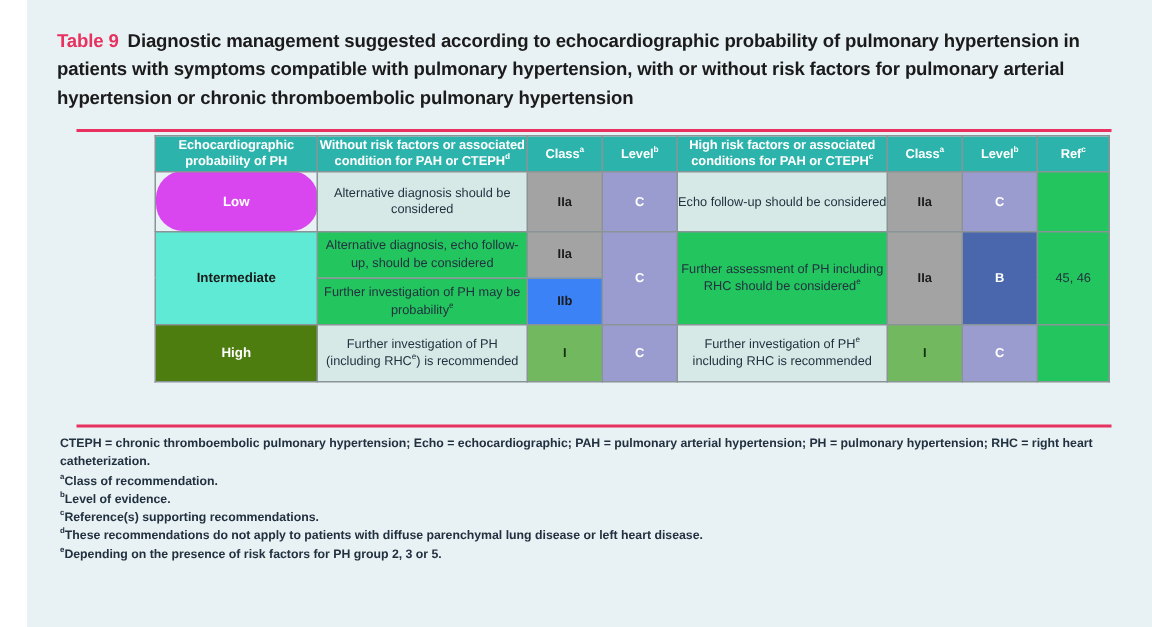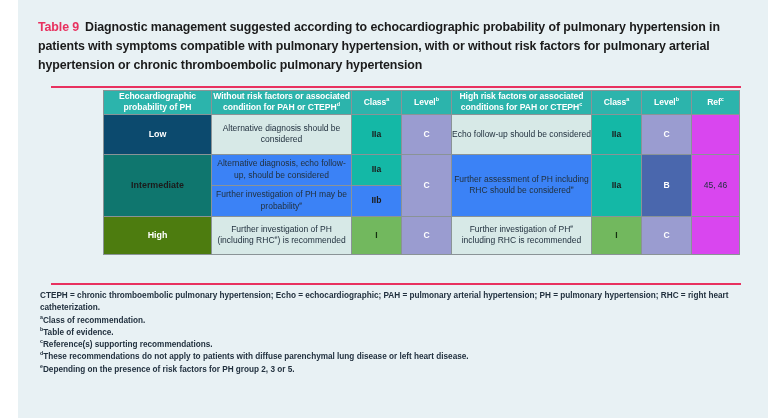--- a/index.html
+++ b/index.html
@@ -90,54 +90,54 @@
     vertical-align: super;
     line-height: 0;
   }
 
   .rowlabel {
     font-size: 8.9px;
     font-weight: bold;
     text-align: left;
     padding-left: 10px;
   }
-  .lbl-low  { background: #0c4a6e; color: #ffffff; }
-  .lbl-int  { background: #0f766e; color: #1b1b1b; }
+  .lbl-low  { background: #d946ef; color: #ffffff; border-radius: 18px; }
+  .lbl-int  { background: #5eead4; color: #1b1b1b; }
   .lbl-high { background: #4d7c0f; color: #ffffff; }
 
   .desc {
     font-size: 8.5px;
     color: #22313f;
     line-height: 1.32;
     padding: 5px 6px;
   }
   .desc-tint  { background: #d7e9e7; }
-  .desc-white { background: #3b82f6; }
+  .desc-white { background: #22c55e; }
 
   .cls {
     font-size: 8.6px;
     font-weight: bold;
     color: #1b1b1b;
     line-height: 1.3;
   }
-  .cls-iia { background: #14b8a6; }
+  .cls-iia { background: #a3a3a3; }
   .cls-iib { background: #3b82f6; }
   .cls-i   { background: #72b85e; color: #15300f; }
 
   .lvl {
     font-size: 8.6px;
     font-weight: bold;
     color: #ffffff;
     line-height: 1.3;
   }
   .lvl-c { background: #9a9cd0; }
   .lvl-b { background: #4a67ad; }
 
   .ref {
-    background: #d946ef;
+    background: #22c55e;
     font-size: 8.5px;
     color: #22313f;
   }
 
   
   .notes {
     position: absolute;
     left: 22px;
     top: 290px;
     width: 716px;
@@ -226,20 +226,20 @@
             <td class="ref"></td>
           </tr>
 
         </tbody>
       </table>
     </div>
 
     <div class="notes">
       <p>CTEPH = chronic thromboembolic pulmonary hypertension; Echo = echocardiographic; PAH = pulmonary arterial hypertension; PH = pulmonary hypertension; RHC = right heart catheterization.</p>
       <p><sup>a</sup><span>Class of recommendation.</span></p>
-      <p><sup>b</sup><span>Table of evidence.</span></p>
+      <p><sup>b</sup><span>Level of evidence.</span></p>
       <p><sup>c</sup><span>Reference(s) supporting recommendations.</span></p>
       <p><sup>d</sup><span>These recommendations do not apply to patients with diffuse parenchymal lung disease or left heart disease.</span></p>
       <p><sup>e</sup><span>Depending on the presence of risk factors for PH group 2, 3 or 5.</span></p>
     </div>
 
   </div>
 </div>
 
 </body></html>

